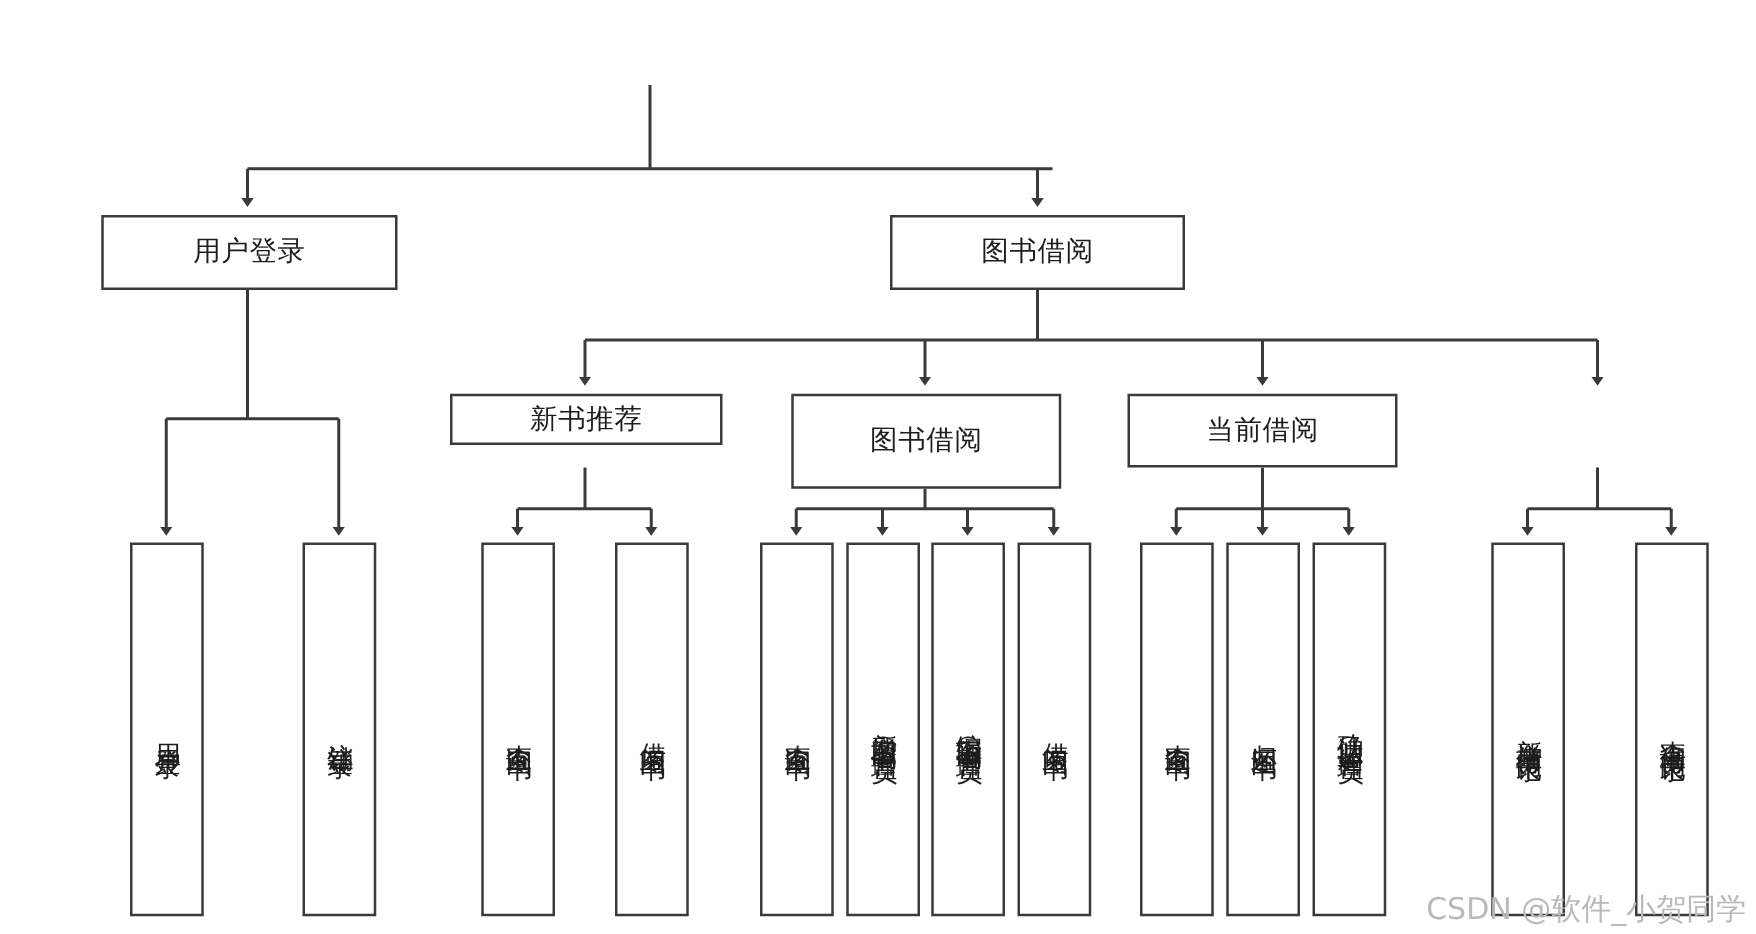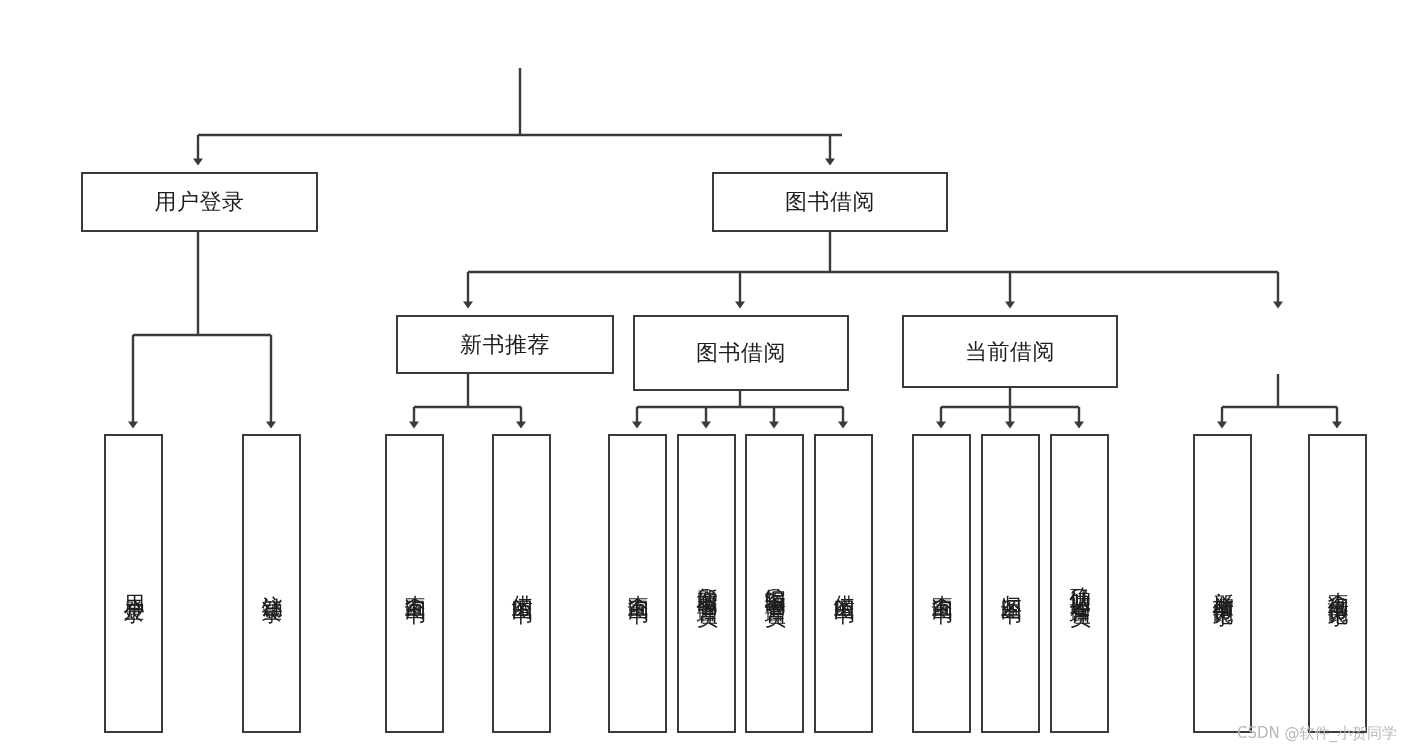--- a/index.html
+++ b/index.html
@@ -61,21 +61,21 @@
     font-size: 21px;
     line-height: 1.02;
     letter-spacing: 3px;
     white-space: nowrap;
     max-height: 100%;
   }
   .watermark {
     position: absolute;
     right: 8px;
     bottom: 4px;
-    font-size: 15px;
+    font-size: 24px;
     color: #b9b9b9;
     z-index: 9;
     white-space: nowrap;
     pointer-events: none;
     margin-left: 10px;
   }
 </style>
 </head>
 <body>
 
@@ -132,27 +132,27 @@
   </svg>
 
 
   <div class="node horiz" style="left:81px; top:172px; width:237px; height:60px;">
     <span class="node-label">用户登录</span>
   </div>
   <div class="node horiz" style="left:712px; top:172px; width:236px; height:60px;">
     <span class="node-label">图书借阅</span>
   </div>
 
-  <div class="node horiz" style="left:360px; top:315px; width:218px; height:59px;margin-left:36px;">
+  <div class="node horiz" style="left:360px; top:315px; width:218px; height:41px;">
     <span class="node-label">新书推荐</span>
   </div>
   <div class="node horiz" style="left:633px; top:315px; width:216px; height:76px;">
     <span class="node-label">图书借阅</span>
   </div>
-  <div class="node horiz" style="left:902px; top:315px; width:216px; height:73px;">
+  <div class="node horiz" style="left:902px; top:315px; width:216px; height:59px;">
     <span class="node-label">当前借阅</span>
   </div>
 
   <div class="node vert" style="left:104px; top:434px; width:59px; height:299px;">
     <span class="node-label">用户登录</span>
   </div>
   <div class="node vert" style="left:242px; top:434px; width:59px; height:299px;">
     <span class="node-label">注销登录</span>
   </div>
 

